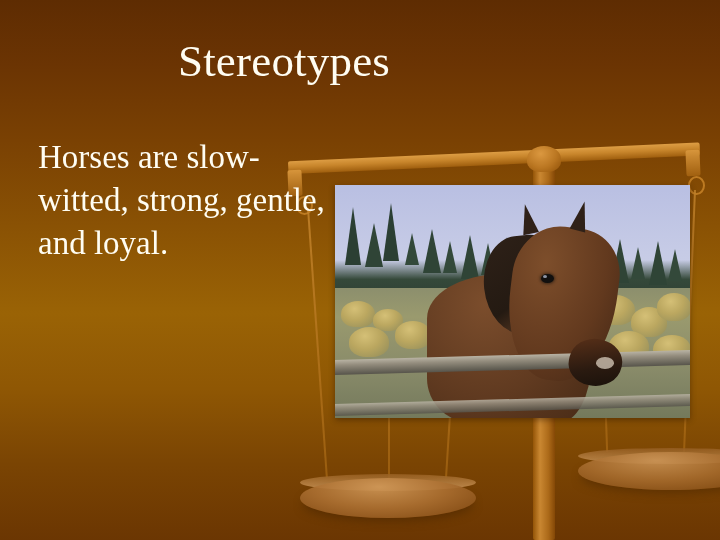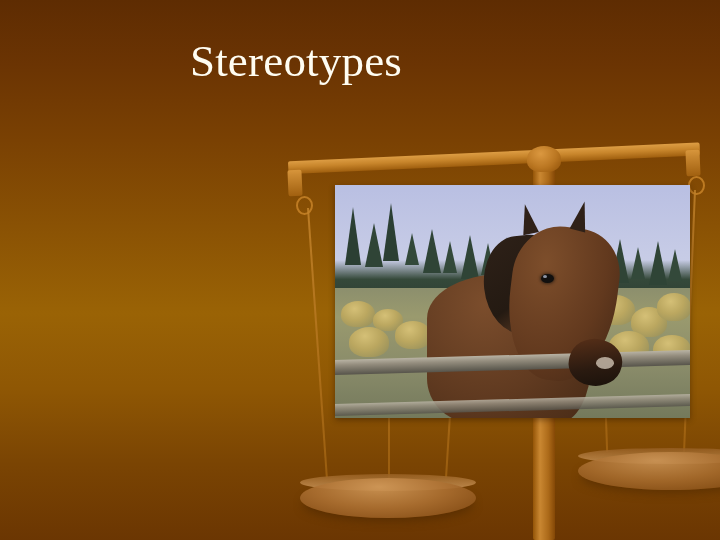--- a/index.html
+++ b/index.html
@@ -151,21 +151,21 @@
     width: 186px;
     height: 16px;
     background: linear-gradient(to bottom,
       rgba(148,92,32,0.85),
       rgba(200,148,88,0.88));
   }
 
   
   .title {
     position: absolute;
-    left: 12px;
+    left: 0;
     top: 36px;
     width: 568px;
     text-align: center;
     font-size: 45px;
     line-height: 1.15;
     color: #fffdf2;
     letter-spacing: 0.2px;
     font-weight: normal;
     margin: 0;
   }
@@ -318,20 +318,21 @@
     <div class="chain" style="left:694px; top:190px; height:262px; transform:rotate(2.4deg);"></div>
 
     <div class="pan pan-left-rim"></div>
     <div class="pan pan-left"></div>
     <div class="pan pan-right-rim"></div>
     <div class="pan pan-right"></div>
   </div>
 
   <h1 class="title">Stereotypes</h1>
 
+  <div class="body-text">Horses are slow-witted, strong, gentle, and loyal.</div>
 
   <div class="photo">
     <div class="ph-sky"></div>
     <div class="ph-treeline"></div>
 
     <div class="tree tall" style="left:10px; top:22px;"></div>
     <div class="tree" style="left:30px; top:38px;"></div>
     <div class="tree tall" style="left:48px; top:18px;"></div>
     <div class="tree sm" style="left:70px; top:48px;"></div>
     <div class="tree" style="left:88px; top:44px;"></div>

